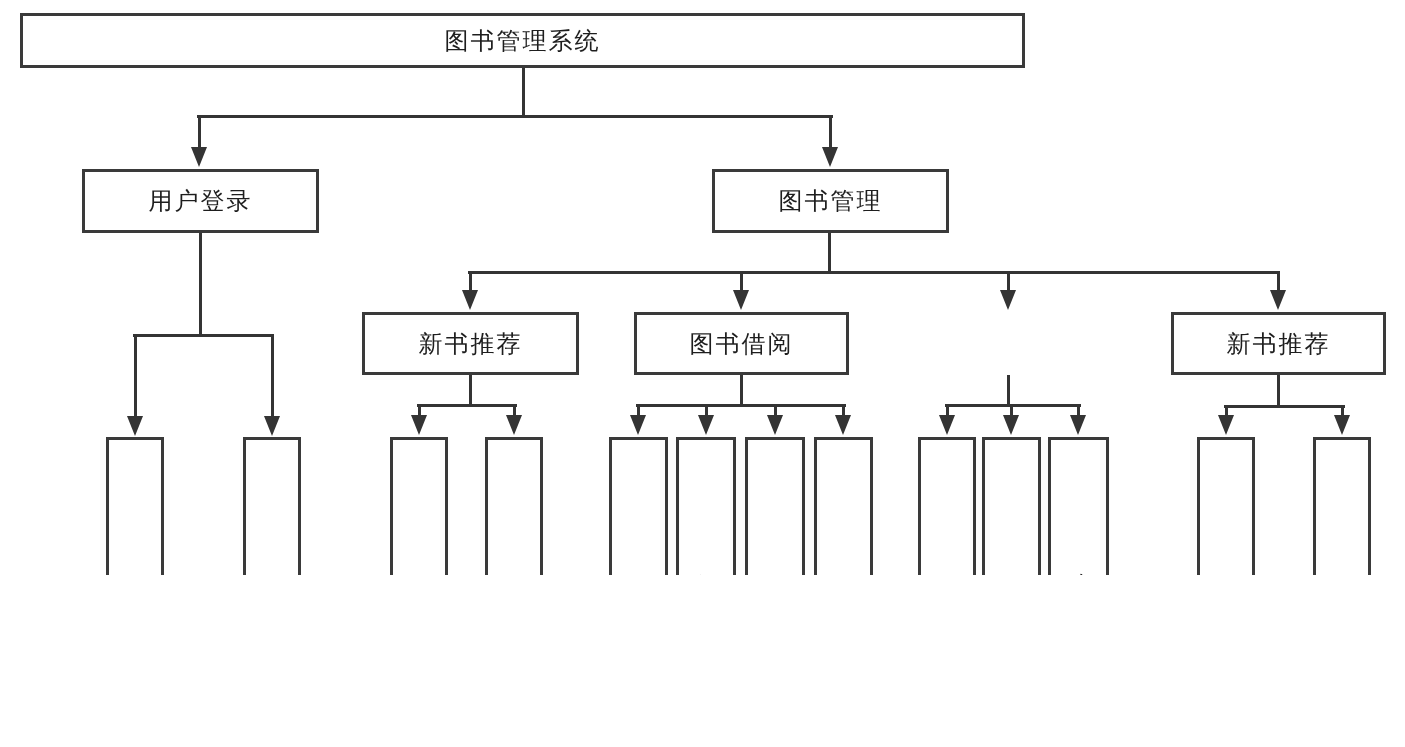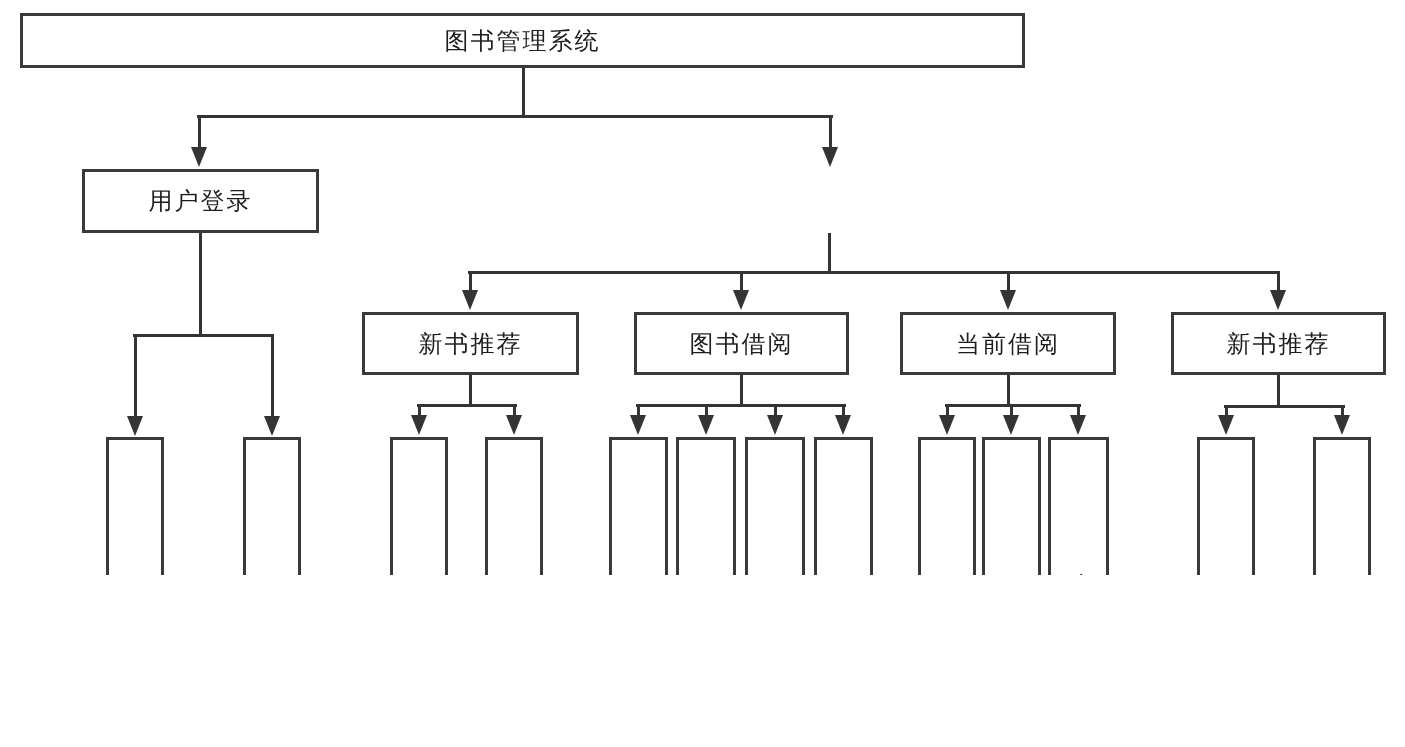--- a/index.html
+++ b/index.html
@@ -112,29 +112,29 @@
   <div class="vl" style="left:1341px;top:407px;height:10px;"></div>
   <div class="arrow" style="left:1334px;top:415px;"></div>
 
   <div class="box h" style="left:20px;top:13px;width:1005px;height:55px;">
     <span>图书管理系统</span>
   </div>
 
   <div class="box h" style="left:82px;top:169px;width:237px;height:64px;">
     <span>用户登录</span>
   </div>
+  <div class="box h" style="left:712px;top:169px;width:237px;height:64px;">
+    <span>图书管理</span>
+  </div>
 
   <div class="box h" style="left:634px;top:312px;width:215px;height:63px;">
     <span>图书借阅</span>
   </div>
   <div class="box h" style="left:362px;top:312px;width:217px;height:63px;">
     <span>新书推荐</span>
-  </div>
-  <div class="box h" style="left:900px;top:312px;width:216px;height:63px;">
-    <span>当前借阅</span>
   </div>
   <div class="box h" style="left:1171px;top:312px;width:215px;height:63px;">
     <span>新书推荐</span>
   </div>
 
   <div class="box v" style="left:106px;top:437px;width:58px;height:296px;">
     <span>用户登录</span>
   </div>
   <div class="box v" style="left:243px;top:437px;width:58px;height:296px;">
     <span>注销登录</span>

